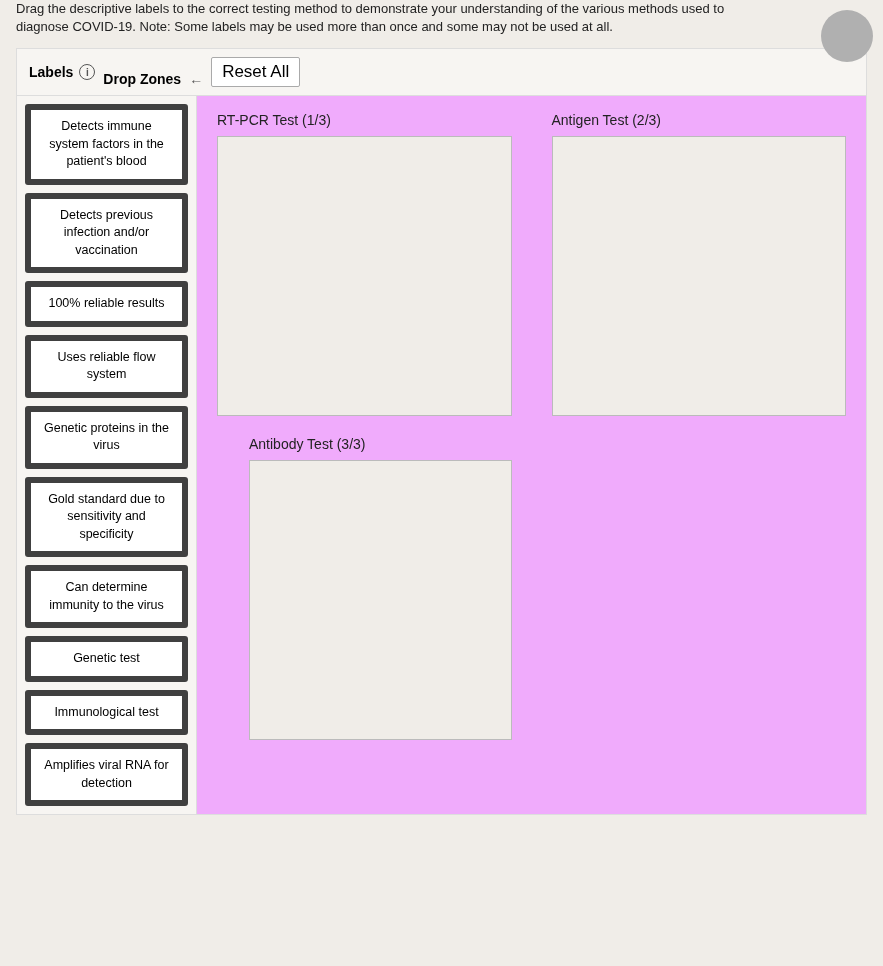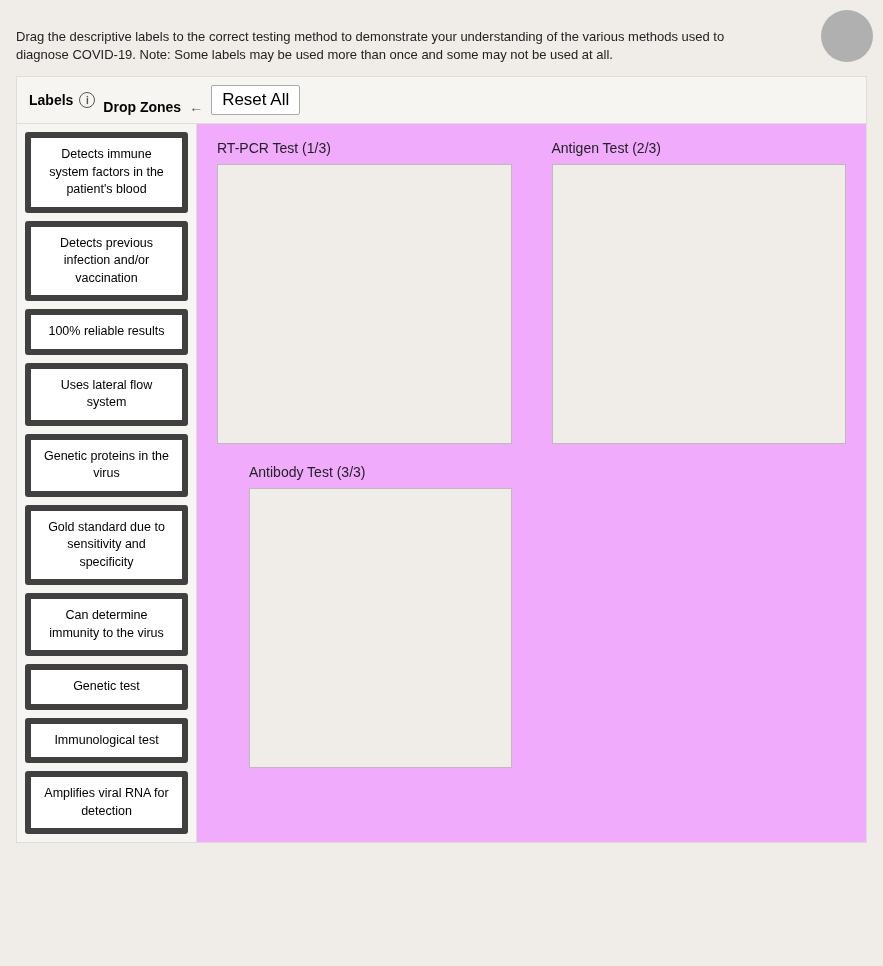--- a/index.html
+++ b/index.html
@@ -13,21 +13,21 @@
       background: #f0ede8;
       width: 883px;
       min-height: 966px;
       position: relative;
     }
 
     .page-container {
       width: 883px;
       min-height: 966px;
       background: #f0ede8;
-      padding: 28px 16px;
+      padding: 0 16px;
       position: relative;
     }
 
     .instruction-text {
       font-size: 13px;
       color: #222;
       line-height: 1.4;
       margin-bottom: 12px;
       max-width: 740px;
     }
@@ -196,21 +196,21 @@
       </div>
     </div>
 
     <div class="content-area">
 
       <div class="labels-panel">
 
       <div class="label-card" draggable="true">Detects immune system factors in the patient's blood</div>
           <div class="label-card" draggable="true">Detects previous infection and/or vaccination</div>
           <div class="label-card" draggable="true">100% reliable results</div>
-          <div class="label-card" draggable="true">Uses lateral flow system</div>
+          <div class="label-card" draggable="true">Uses reliable flow system</div>
           <div class="label-card" draggable="true">Genetic proteins in the virus</div>
           <div class="label-card" draggable="true">Gold standard due to sensitivity and specificity</div>
           <div class="label-card" draggable="true">Can determine immunity to the virus</div>
           <div class="label-card" draggable="true">Genetic test</div>
           <div class="label-card" draggable="true">Immunological test</div>
           <div class="label-card" draggable="true">Amplifies viral RNA for detection</div>
         </div>
 
       <div class="drop-zones-panel">
         <div class="drop-zones-grid">

